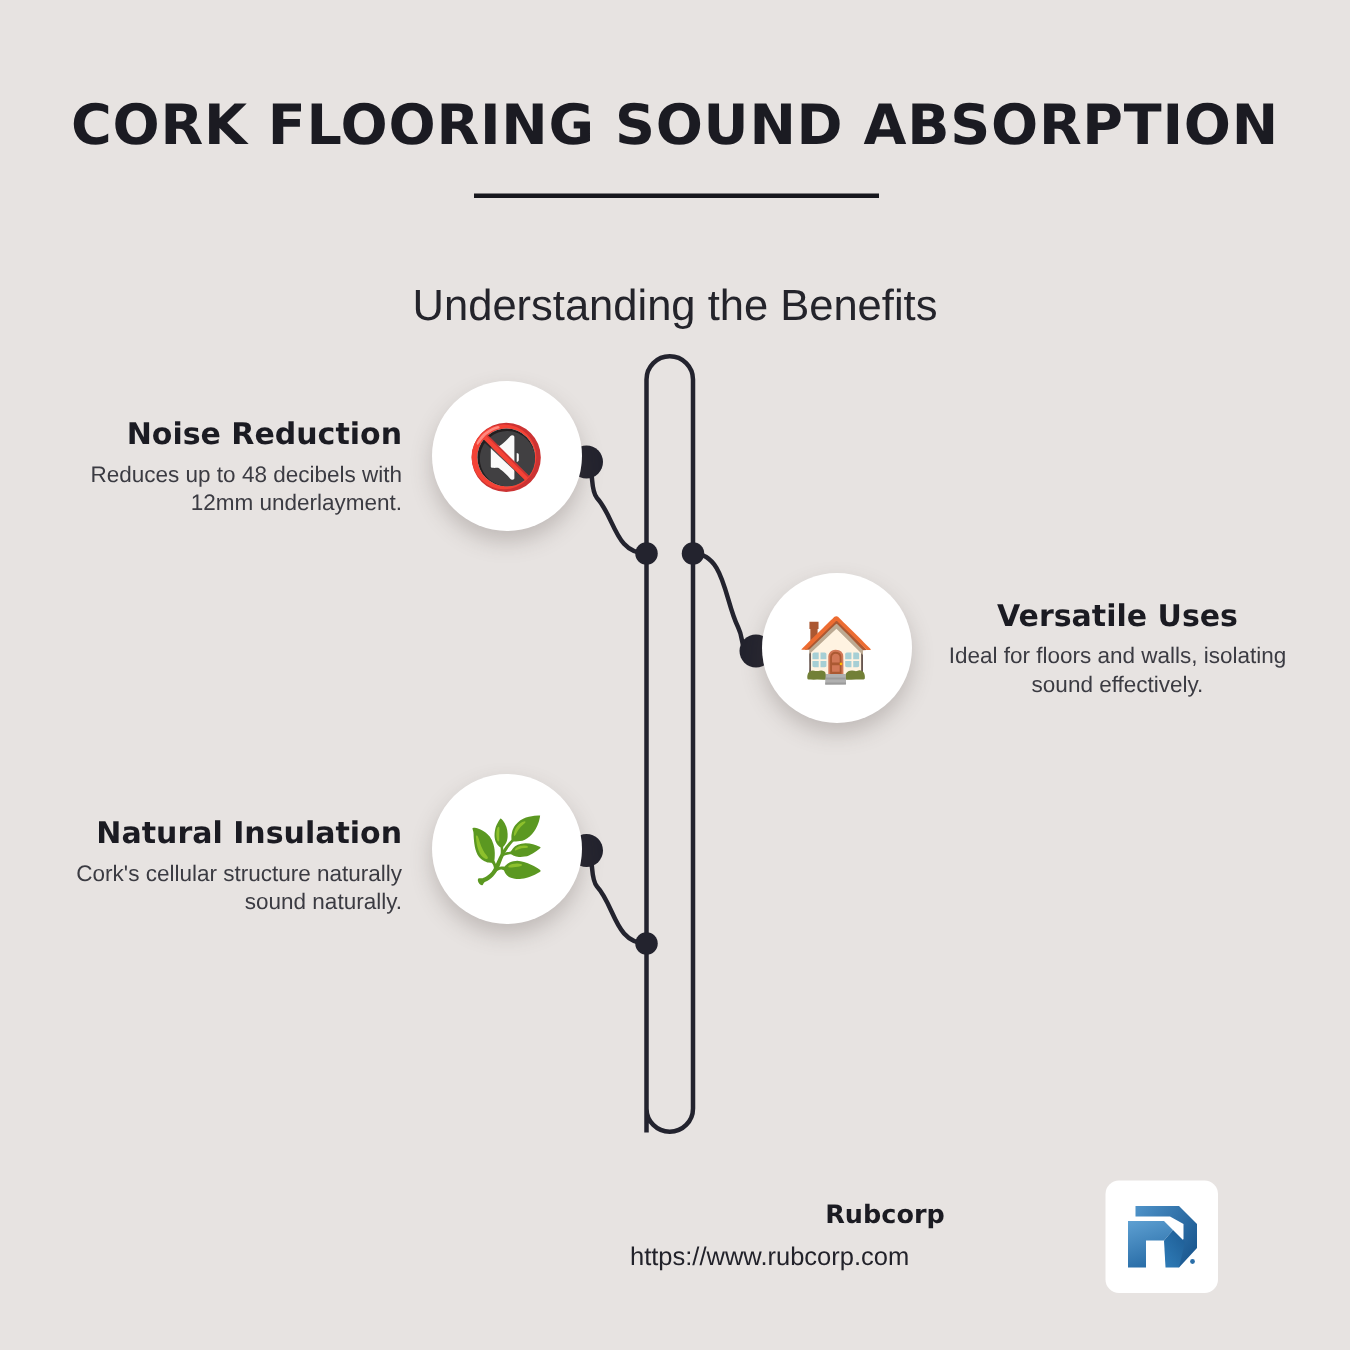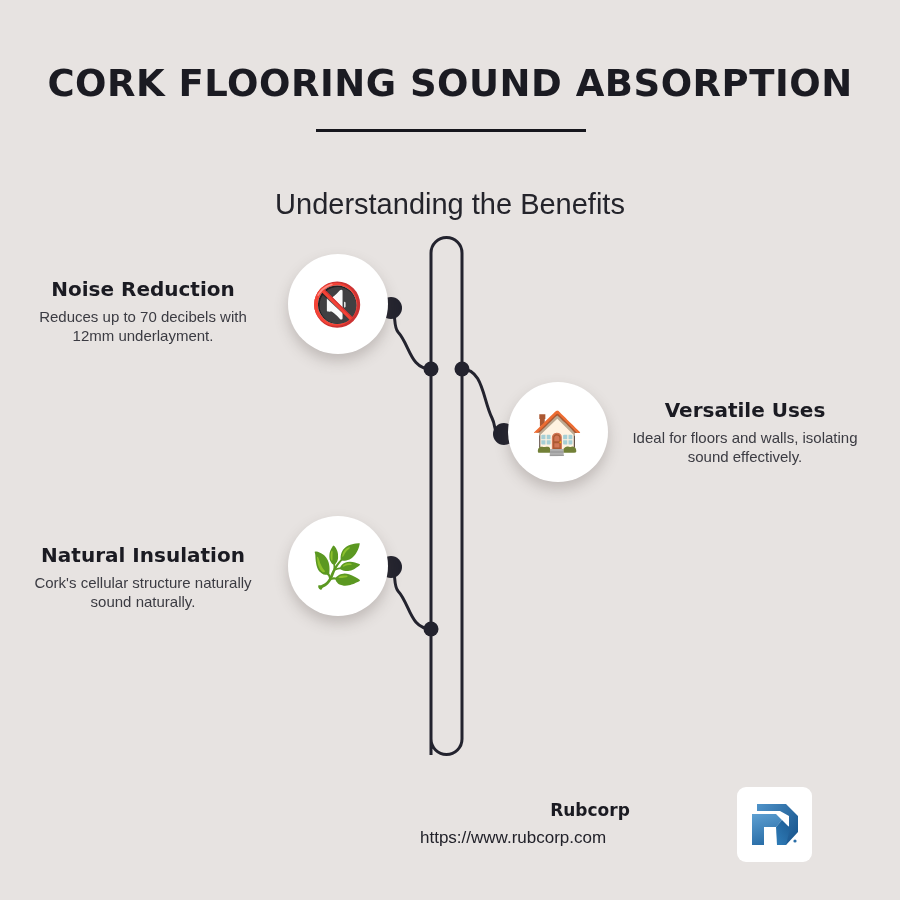--- a/index.html
+++ b/index.html
@@ -86,21 +86,21 @@
   .icon-glyph {
     display: block;
     transform: translateY(1px);
   }
 
   
   .benefit {
     position: absolute;
     width: 250px;
   }
-  .benefit.left  { text-align: center; }
+  .benefit.left  { text-align: right; }
   .benefit.right { text-align: center; }
 
   .b1 { left: 18px;  top: 276px; }
   .b2 { left: 620px; top: 397px; }
   .b3 { left: 18px;  top: 542px; }
 
   .benefit-title {
     font-size: 20px;
     font-weight: bold;
     color: #1b1b22;
@@ -182,21 +182,21 @@
   </div>
   <div class="icon-circle c2">
     <span class="icon-glyph">🏠</span>
   </div>
   <div class="icon-circle c3">
     <span class="icon-glyph">🌿</span>
   </div>
 
   <div class="benefit left b1">
     <div class="benefit-title">Noise Reduction</div>
-    <div class="benefit-desc">Reduces up to 70 decibels with 12mm underlayment.</div>
+    <div class="benefit-desc">Reduces up to 48 decibels with 12mm underlayment.</div>
   </div>
 
   <div class="benefit right b2">
     <div class="benefit-title">Versatile Uses</div>
     <div class="benefit-desc">Ideal for floors and walls, isolating sound effectively.</div>
   </div>
 
   <div class="benefit left b3">
     <div class="benefit-title">Natural Insulation</div>
     <div class="benefit-desc">Cork's cellular structure naturally sound naturally.</div>

